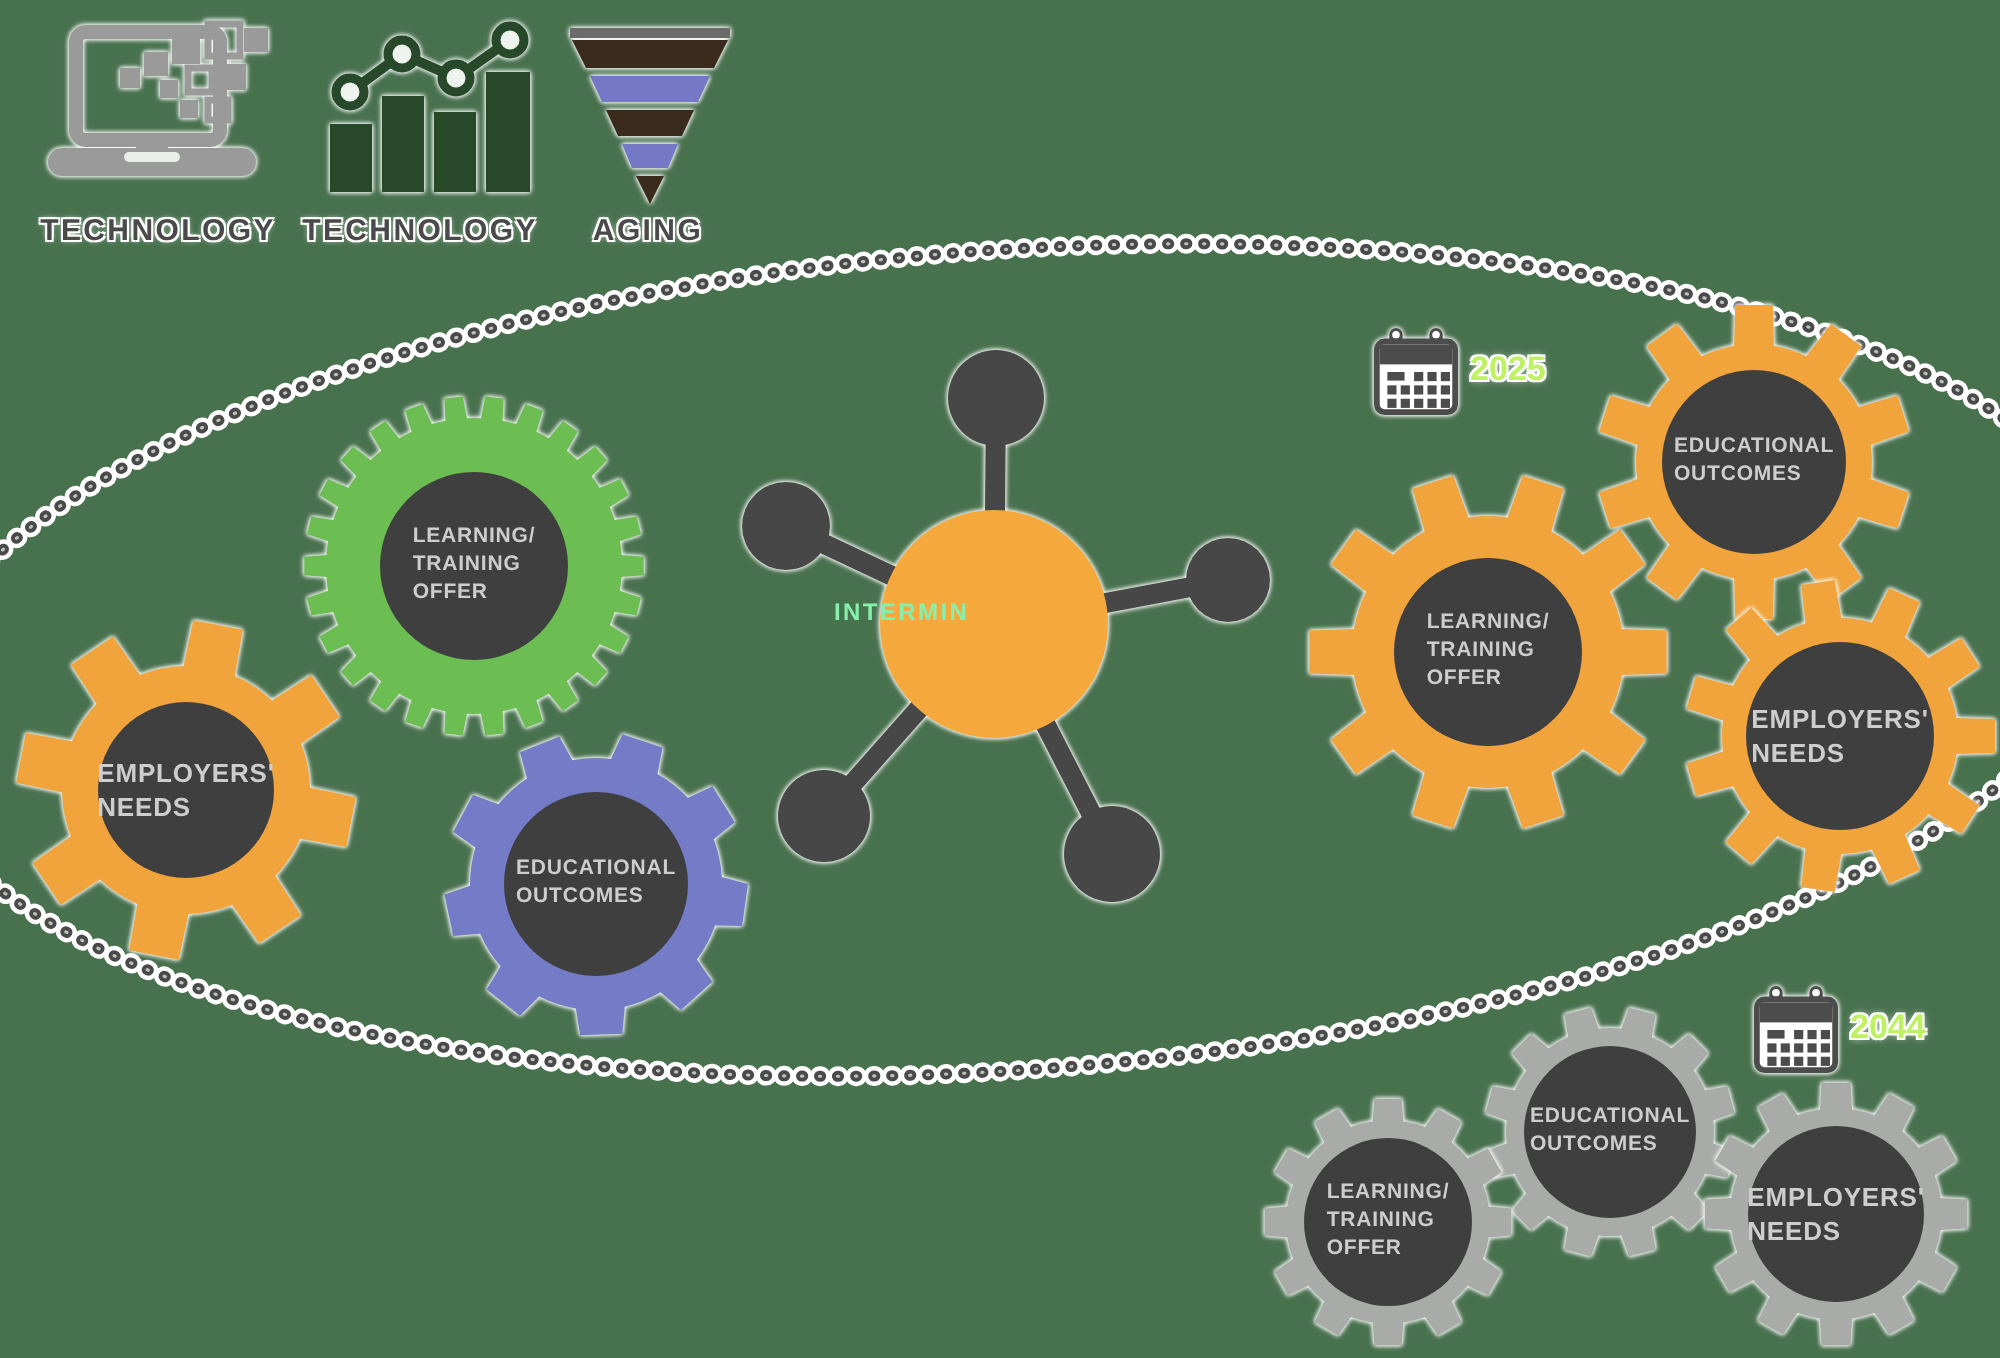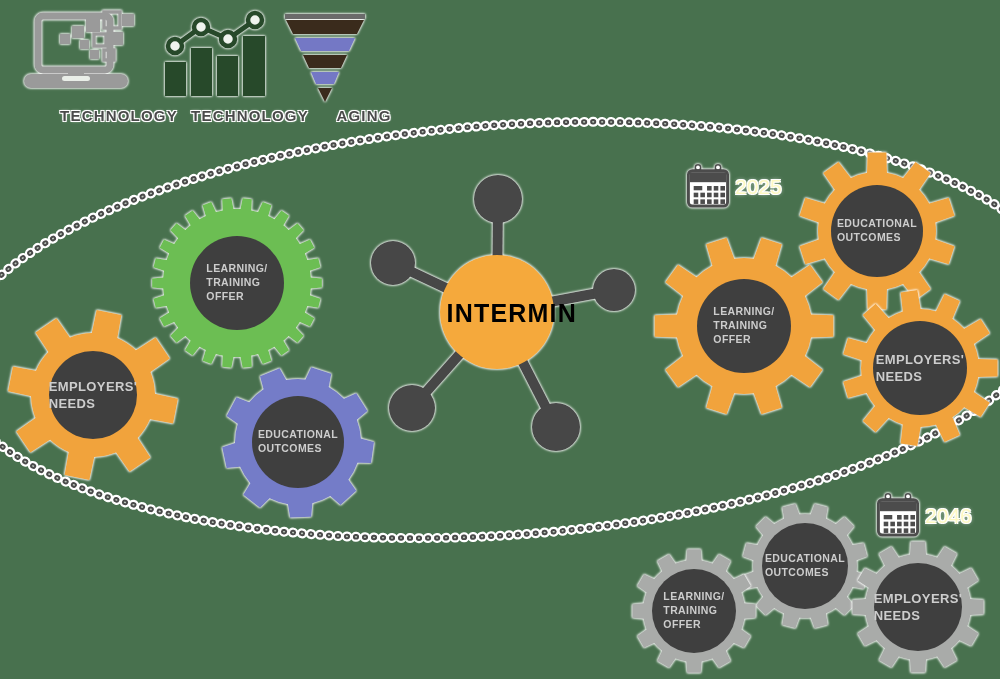--- a/index.html
+++ b/index.html
@@ -6,26 +6,26 @@
   .stage{position:relative;width:1000px;height:679px;overflow:hidden;
          background:#48714E;font-family:"Liberation Sans",sans-serif;}
   svg.layer{position:absolute;left:0;top:0;}
   svg.gear,svg.icon{position:absolute;overflow:visible;}
   .glow{filter:drop-shadow(0 0 1px #fff) drop-shadow(0 0 1px rgba(255,255,255,.85));}
   .core{fill:#3F3F3F;}
   .gear-label{position:absolute;display:flex;align-items:center;justify-content:center;
               white-space:pre-line;font-weight:bold;font-size:10.5px;
               line-height:1.32;letter-spacing:.4px;color:#CDCDCD;z-index:6;}
   .gear-label.big{font-size:13px;}
-  .hub-label{position:absolute;z-index:7;font-size:25px;font-weight:bold;
-             letter-spacing:1.2px;color:#000000;text-align:right;}
+  .hub-label{position:absolute;z-index:7;font-size:12px;font-weight:bold;
+             letter-spacing:1.2px;color:#86efac;text-align:left;}
   .driver-label{position:absolute;z-index:8;font-weight:bold;font-size:15px;
                 letter-spacing:1.2px;color:#4A4A4A;text-align:center;
-                text-shadow:-1px -1px 0 #fff,1px -1px 0 #fff,-1px 1px 0 #fff,1px 1px 0 #fff,0 0 3px #fff;margin-left:40px;}
-  .year-label{position:absolute;z-index:8;font-weight:normal;font-size:21px;color:#fef9c3;
+                text-shadow:-1px -1px 0 #fff,1px -1px 0 #fff,-1px 1px 0 #fff,1px 1px 0 #fff,0 0 3px #fff;}
+  .year-label{position:absolute;z-index:8;font-weight:bold;font-size:17px;color:#bef264;
               text-shadow:-1px -1px 0 #fff,1px -1px 0 #fff,-1px 1px 0 #fff,1px 1px 0 #fff,0 0 4px #fff;}
   .z2{z-index:2}.z3{z-index:3}.z4{z-index:4}.z5{z-index:5}
   .bar{fill:#27492A;}
   .node{fill:#EFF3EE;stroke:#27492A;stroke-width:4.5;}
   .lap{fill:#9A9A9A;}
   .lap-o{fill:none;stroke:#9A9A9A;}
   .cal-dark{fill:#4C4C4C;}
   .cal-body{fill:#FFFFFF;stroke:#4C4C4C;stroke-width:3;}
   .spoke{stroke:#474747;stroke-width:10;}
   .hubnode{fill:#474747;}
@@ -208,15 +208,15 @@
         <rect x="21" y="30" width="4.8" height="4.8"></rect>
         <rect x="28" y="30" width="4.8" height="4.8"></rect>
         <rect x="35" y="30" width="4.8" height="4.8"></rect>
       <rect x="7" y="37" width="4.8" height="4.8"></rect>
         <rect x="14" y="37" width="4.8" height="4.8"></rect>
         <rect x="21" y="37" width="4.8" height="4.8"></rect>
         <rect x="28" y="37" width="4.8" height="4.8"></rect>
         <rect x="35" y="37" width="4.8" height="4.8"></rect>
     </g>
   </svg>
-  <div class="year-label" style="left:925px;top:504px">2046</div>
+  <div class="year-label" style="left:925px;top:504px">2044</div>
 
 </div>
 
 </body></html>

